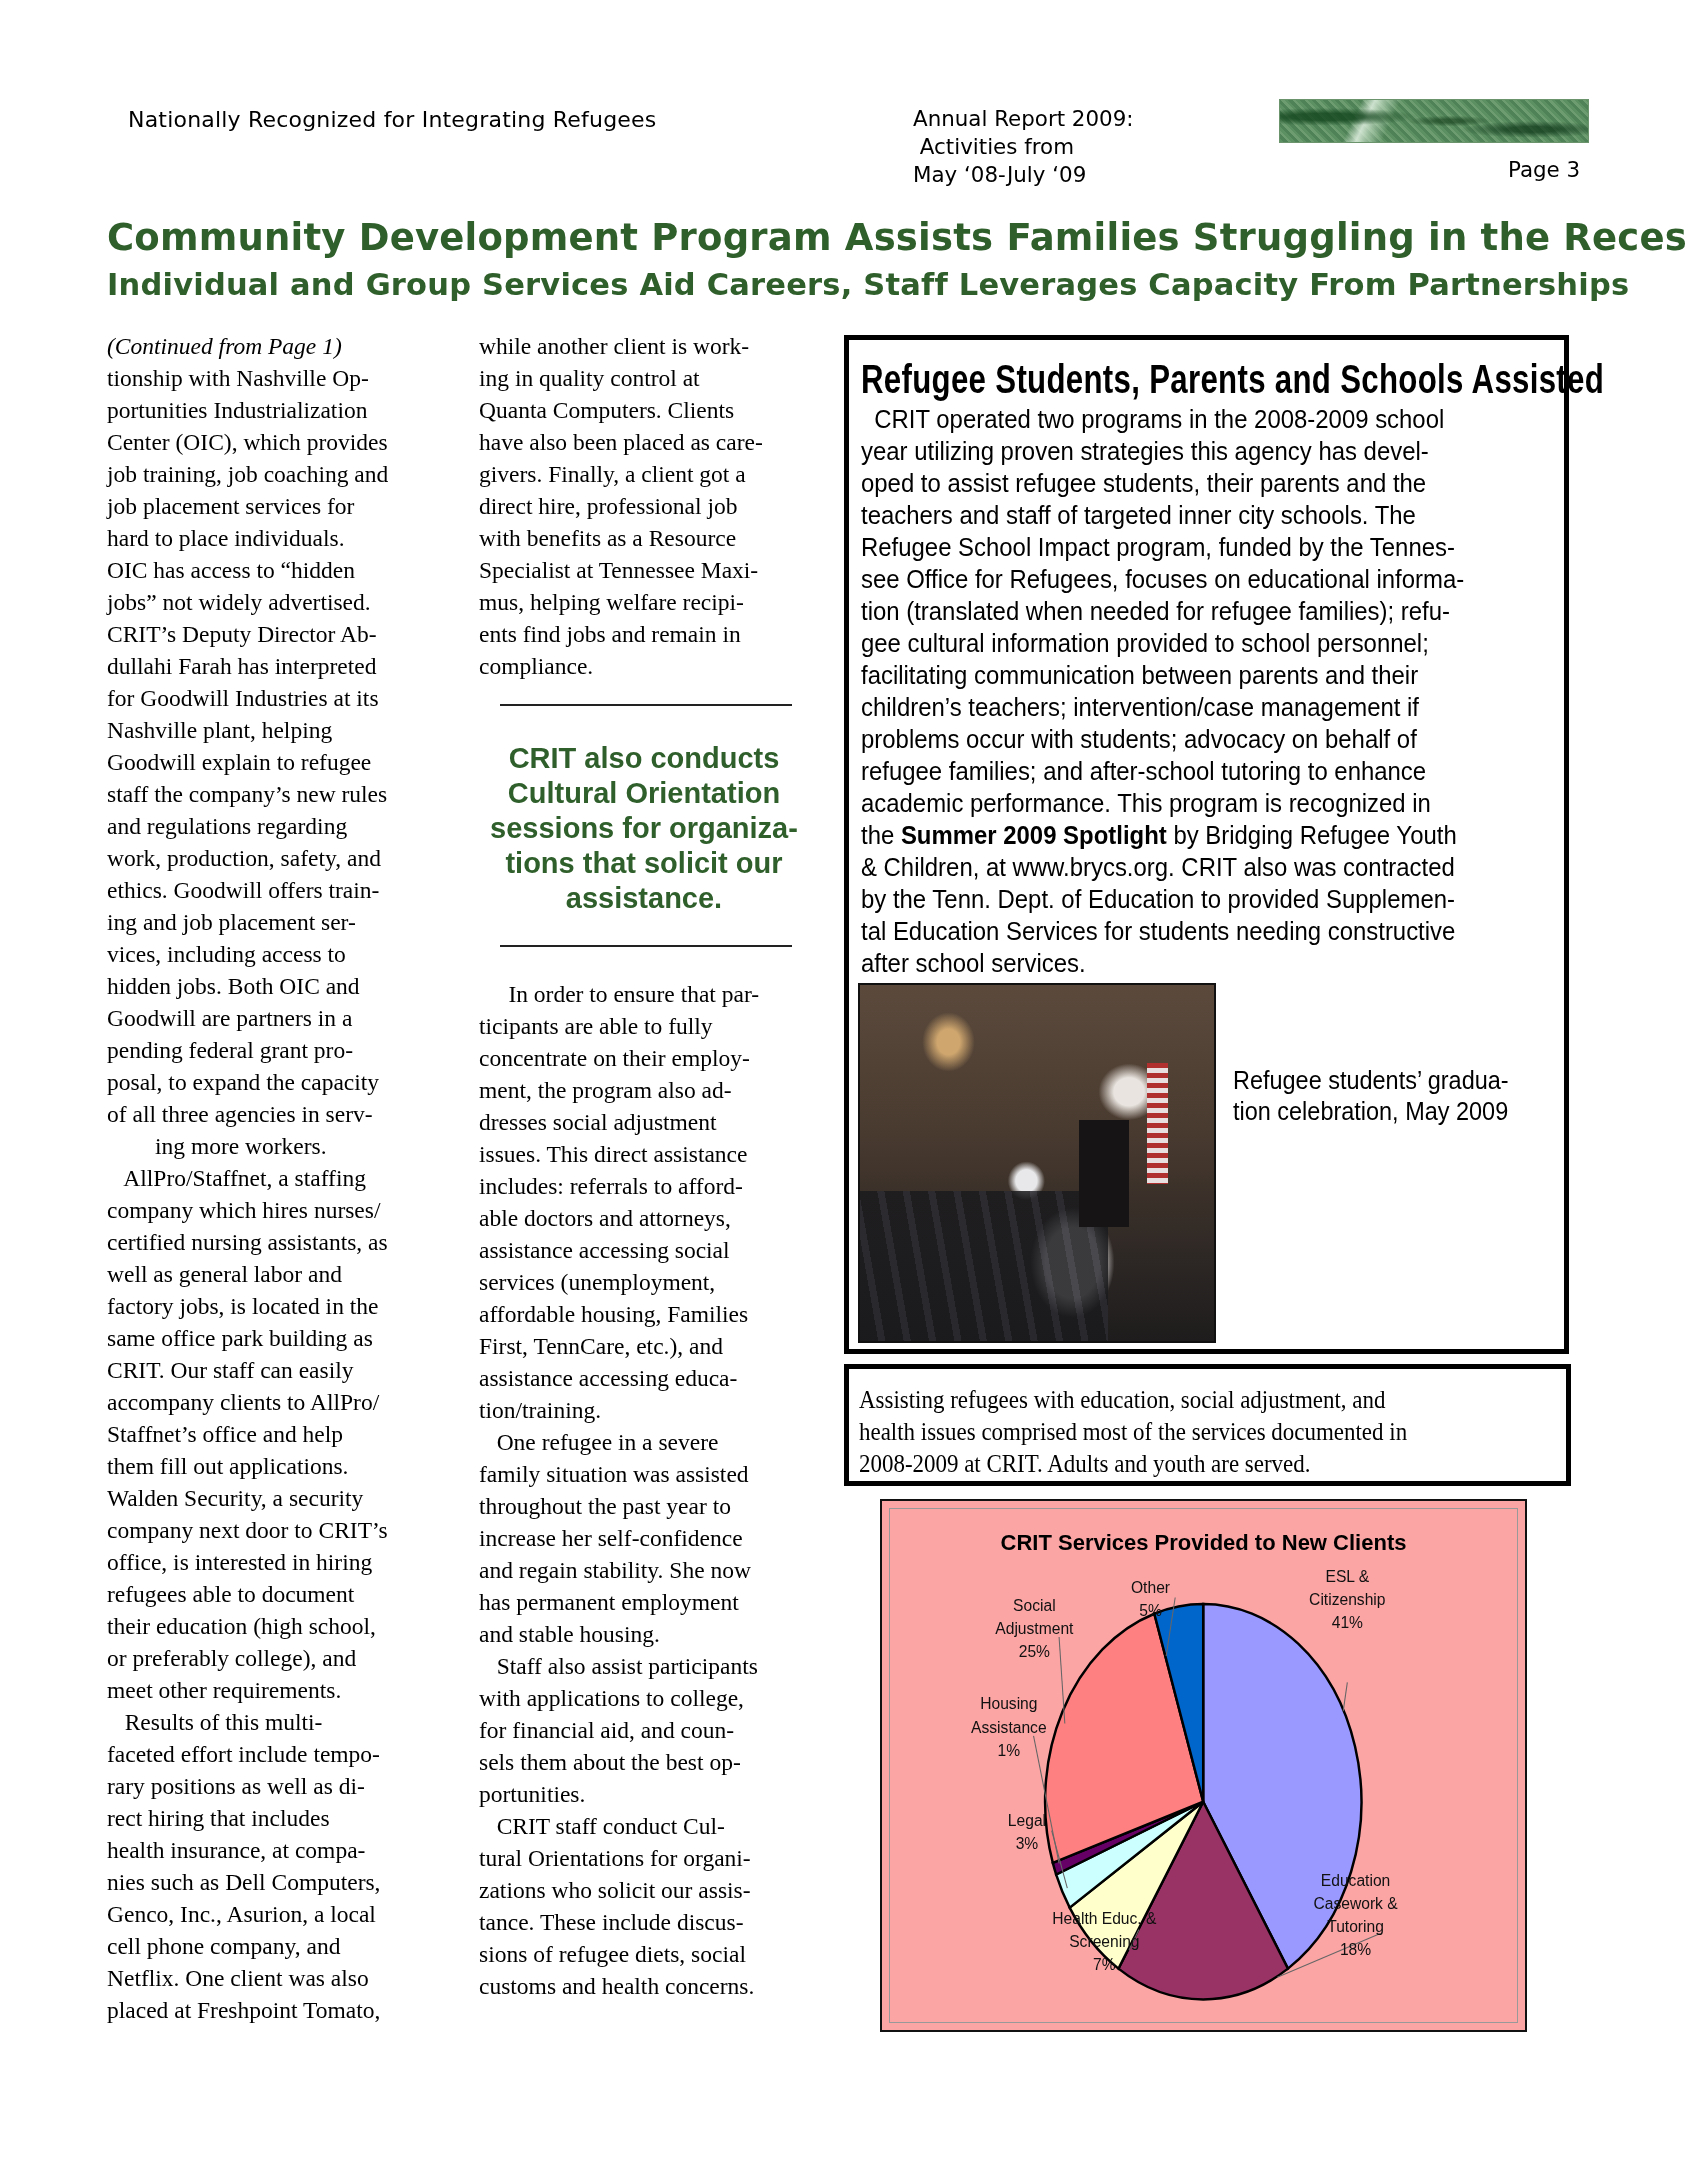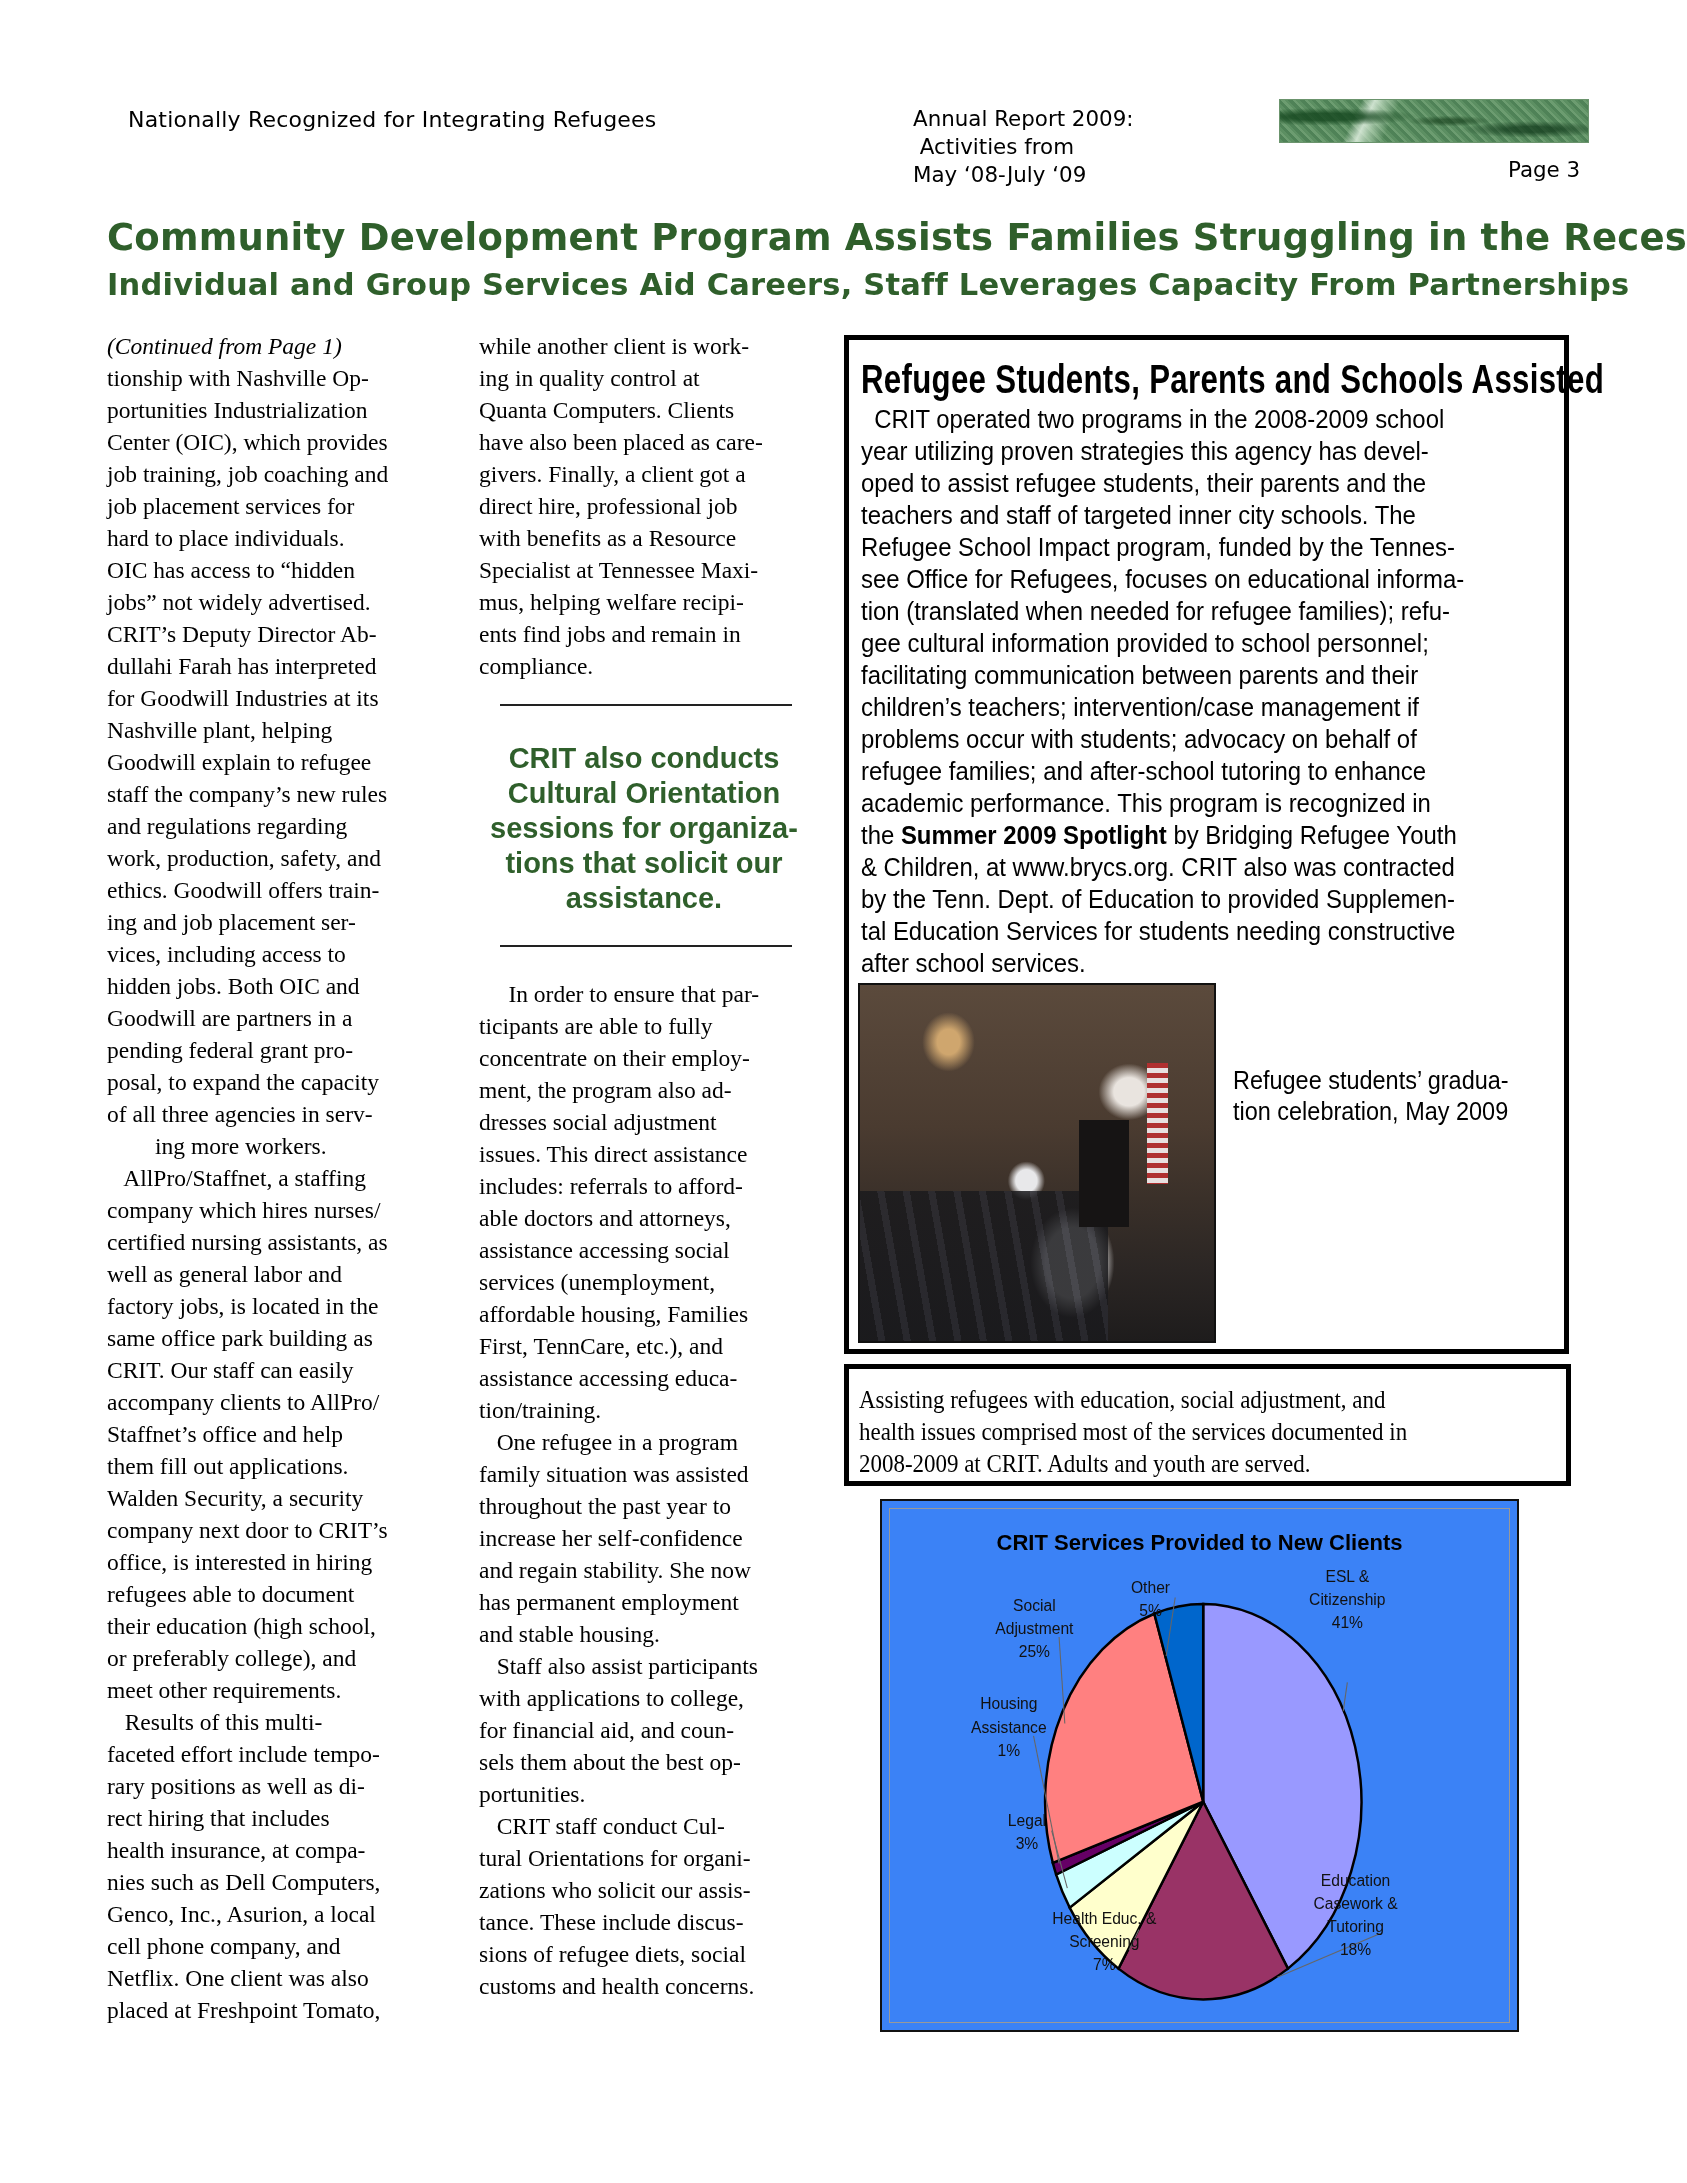--- a/index.html
+++ b/index.html
@@ -57,21 +57,21 @@
                  background: repeating-linear-gradient(180deg, #b03030 0 5px, #e8e0e0 5px 10px); }
   #photo-caption { position: absolute; left: 384px; top: 725px; font-size: 25.5px; line-height: 31px; width: 330px; }
   #photo-caption .line { transform: scaleX(0.92); transform-origin: left top; }
 
   
   #summary-box { left: 844px; top: 1364px; width: 717px; height: 112px; border: 5px solid #000; }
   #summary-text { position: absolute; left: 10px; top: 15px; font-size: 25.5px; line-height: 32px; width: 700px; }
   #summary-text .line { transform: scaleX(0.9); transform-origin: left top; }
 
   
-  #chart-frame { left: 880px; top: 1499px; width: 635px; height: 529px; border: 2.5px solid #111; background: #3b82f6; }
+  #chart-frame { left: 880px; top: 1499px; width: 635px; height: 529px; border: 2.5px solid #111; background: #fca5a5; padding-left: 8px; }
   #chart-inner { position: absolute; left: 7.4px; top: 7.4px; right: 7.4px; bottom: 7.4px; border: 1.6px solid #999; }
   #chart-title { position: absolute; left: 0; right: 0; top: 25px; text-align: center; font-size: 22px;
                  line-height: 33px; font-weight: bold; }
   #chart-svg { position: absolute; left: 0; top: 0; }
   .pie-label { font-family: "Liberation Sans", sans-serif; font-size: 19px; fill: #111; text-anchor: middle; }
 </style>
 </head>
 <body>
 
 <div class="abs sans" id="masthead-title">Nationally Recognized for Integrating Refugees</div>
@@ -176,21 +176,21 @@
     <span class="line" style="white-space: pre;">dresses social adjustment</span>
     <span class="line" style="white-space: pre;">issues. This direct assistance</span>
     <span class="line" style="white-space: pre;">includes: referrals to afford-</span>
     <span class="line" style="white-space: pre;">able doctors and attorneys,</span>
     <span class="line" style="white-space: pre;">assistance accessing social</span>
     <span class="line" style="white-space: pre;">services (unemployment,</span>
     <span class="line" style="white-space: pre;">affordable housing, Families</span>
     <span class="line" style="white-space: pre;">First, TennCare, etc.), and</span>
     <span class="line" style="white-space: pre;">assistance accessing educa-</span>
     <span class="line" style="white-space: pre;">tion/training.</span>
-    <span class="line" style="white-space: pre;">   One refugee in a program</span>
+    <span class="line" style="white-space: pre;">   One refugee in a severe</span>
     <span class="line" style="white-space: pre;">family situation was assisted</span>
     <span class="line" style="white-space: pre;">throughout the past year to</span>
     <span class="line" style="white-space: pre;">increase her self-confidence</span>
     <span class="line" style="white-space: pre;">and regain stability. She now</span>
     <span class="line" style="white-space: pre;">has permanent employment</span>
     <span class="line" style="white-space: pre;">and stable housing.</span>
     <span class="line" style="white-space: pre;">   Staff also assist participants</span>
     <span class="line" style="white-space: pre;">with applications to college,</span>
     <span class="line" style="white-space: pre;">for financial aid, and coun-</span>
     <span class="line" style="white-space: pre;">sels them about the best op-</span>

